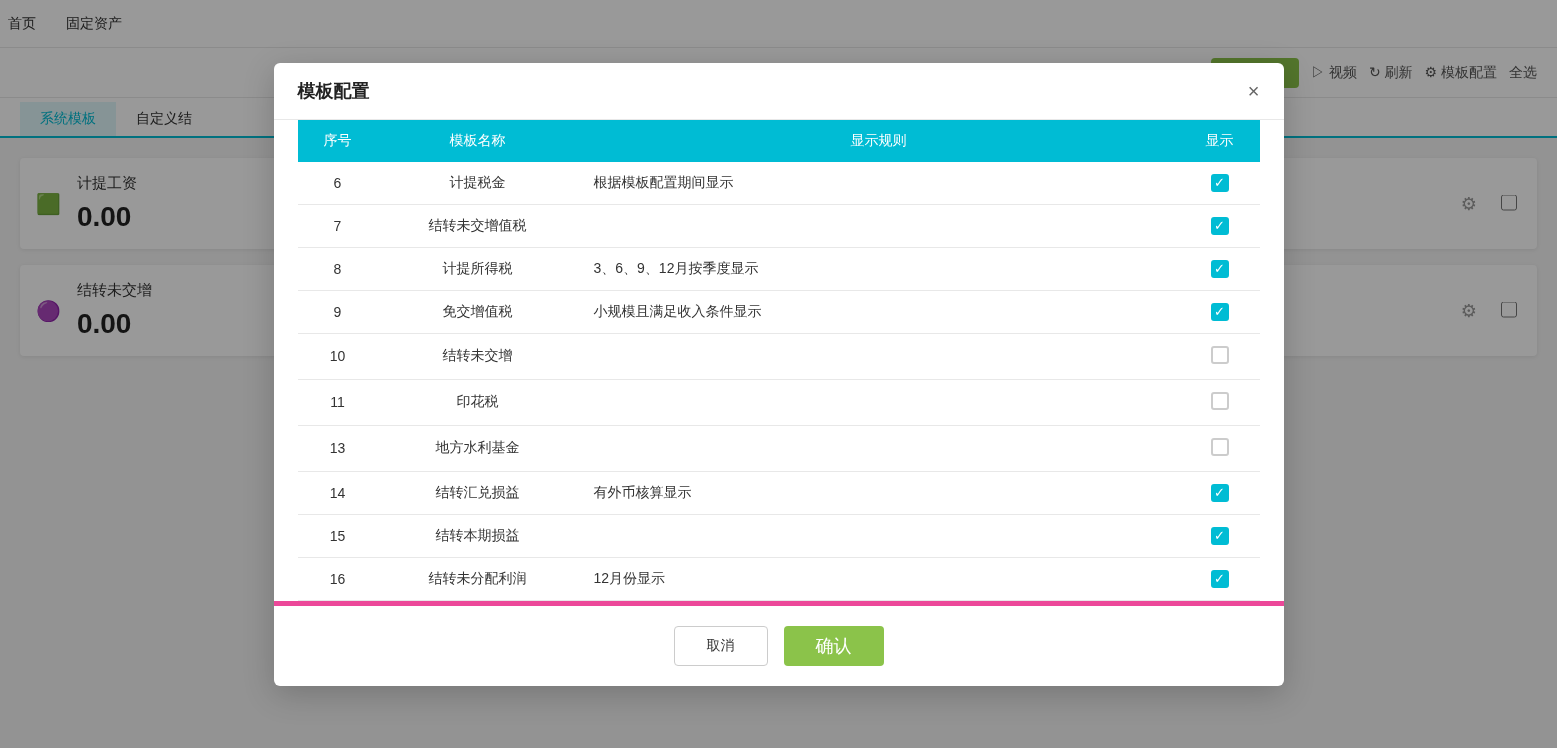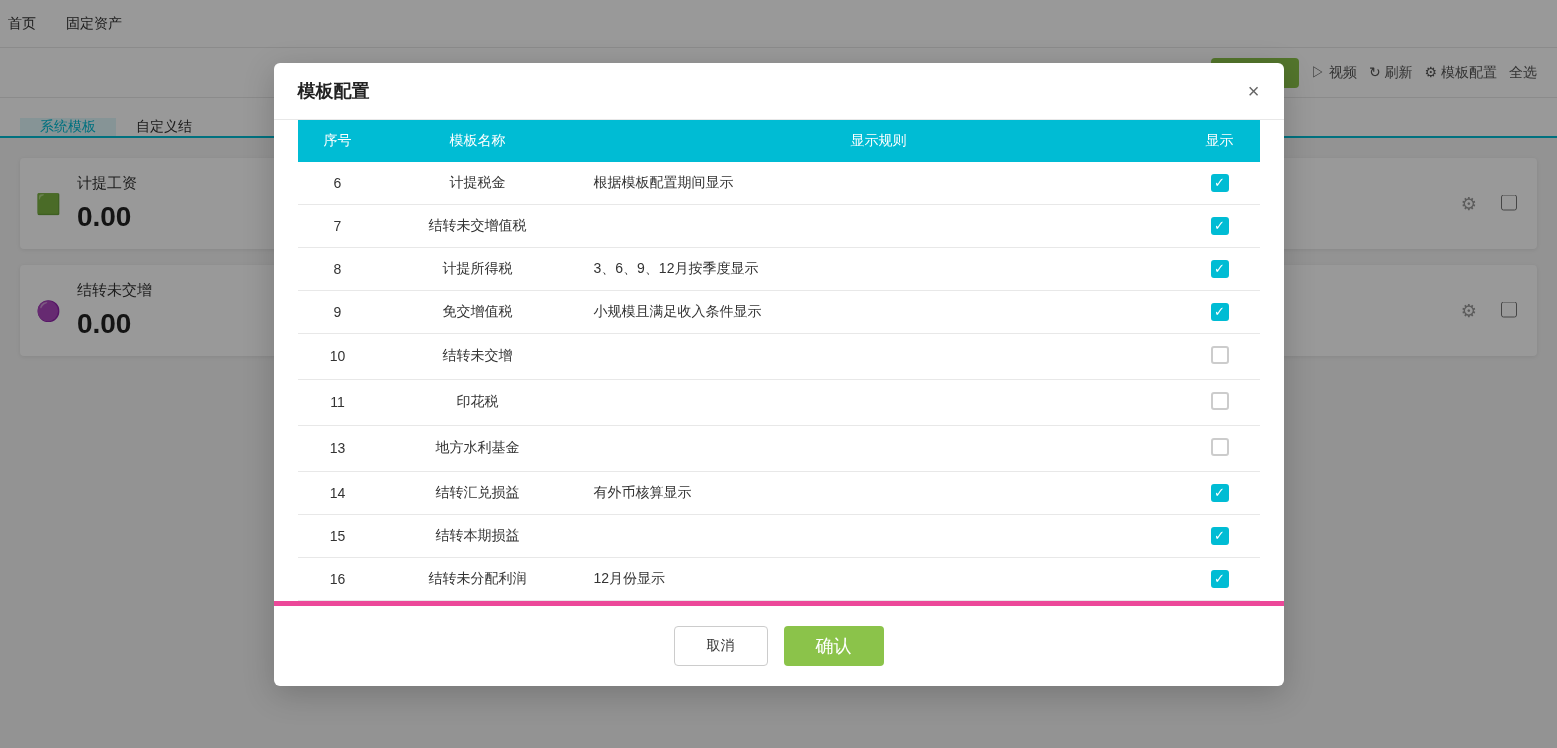--- a/index.html
+++ b/index.html
@@ -87,21 +87,21 @@
       background: #fff;
       height: 40px;
       display: flex;
       align-items: flex-end;
       padding: 0 20px;
       gap: 0;
       border-bottom: 2px solid #00bcd4;
     }
 
     .tab {
-      padding: 0 20px;
+      padding: 8px 20px;
       cursor: pointer;
       font-size: 14px;
       color: #333;
       border-bottom: 2px solid transparent;
       margin-bottom: -2px;
     }
 
     .tab.active {
       color: #00bcd4;
       border-bottom: 2px solid #00bcd4;

